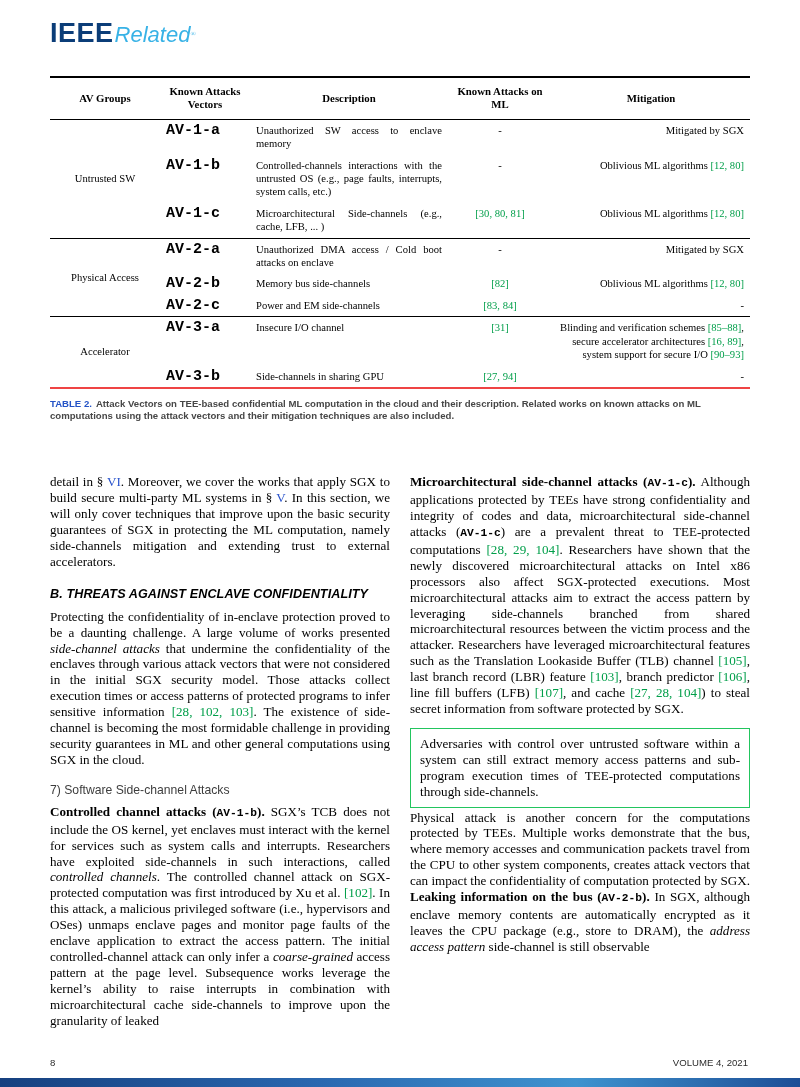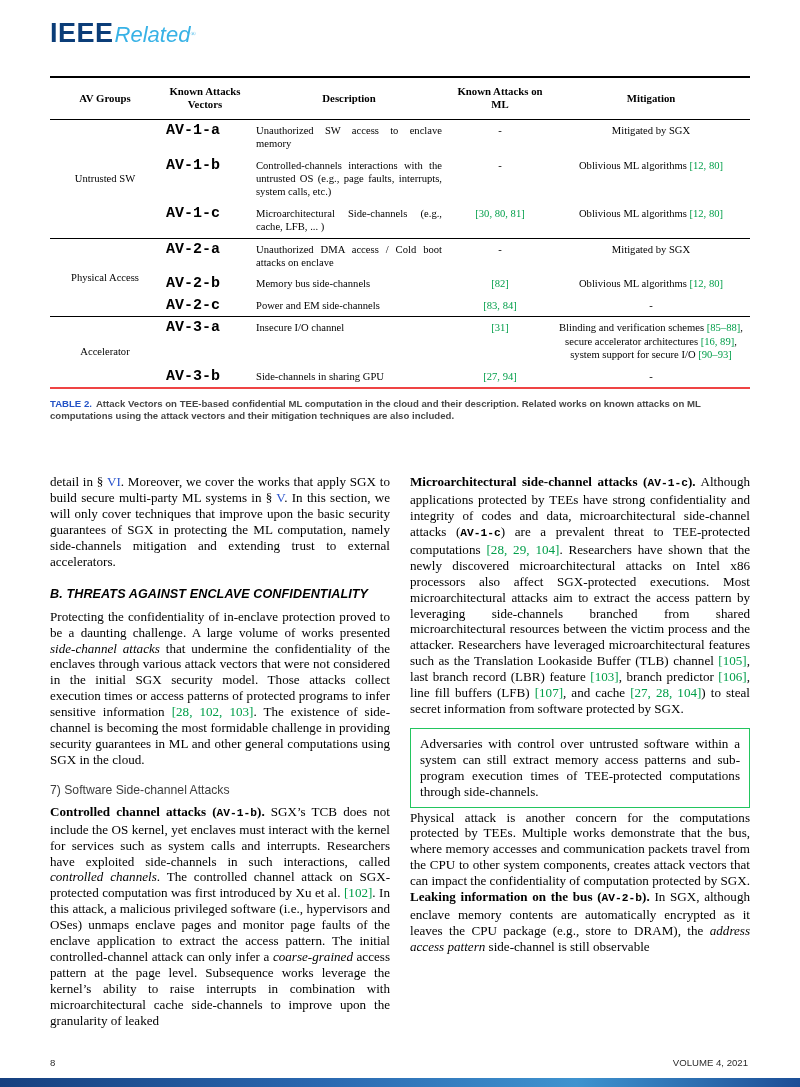--- a/index.html
+++ b/index.html
@@ -35,21 +35,21 @@
   }
   .paper-table td { vertical-align:top; padding:4px 6px; }
   .group-start td { border-top:1px solid #000; }
   td.group-name { text-align:center; vertical-align:middle; }
   td.vector {
     font-family:"Liberation Mono","DejaVu Sans Mono",monospace;
     font-weight:bold; font-size:15px; white-space:nowrap; margin-top:37px;
   }
   td.desc { text-align:justify; }
   td.known { text-align:center; }
-  td.mitig { text-align:center; }
+  td.mitig { text-align:right; }
 
   .table-caption {
     margin-top:9px; font-family:"Liberation Sans",sans-serif;
     font-size:9.6px; line-height:12.2px; font-weight:bold; color:#474747;
   }
   .cap-label { color:#2453c6; margin-right:4px; }
 
   
   .columns { display:flex; gap:20px; margin-top:52px; }
   .col { width:340px; }

